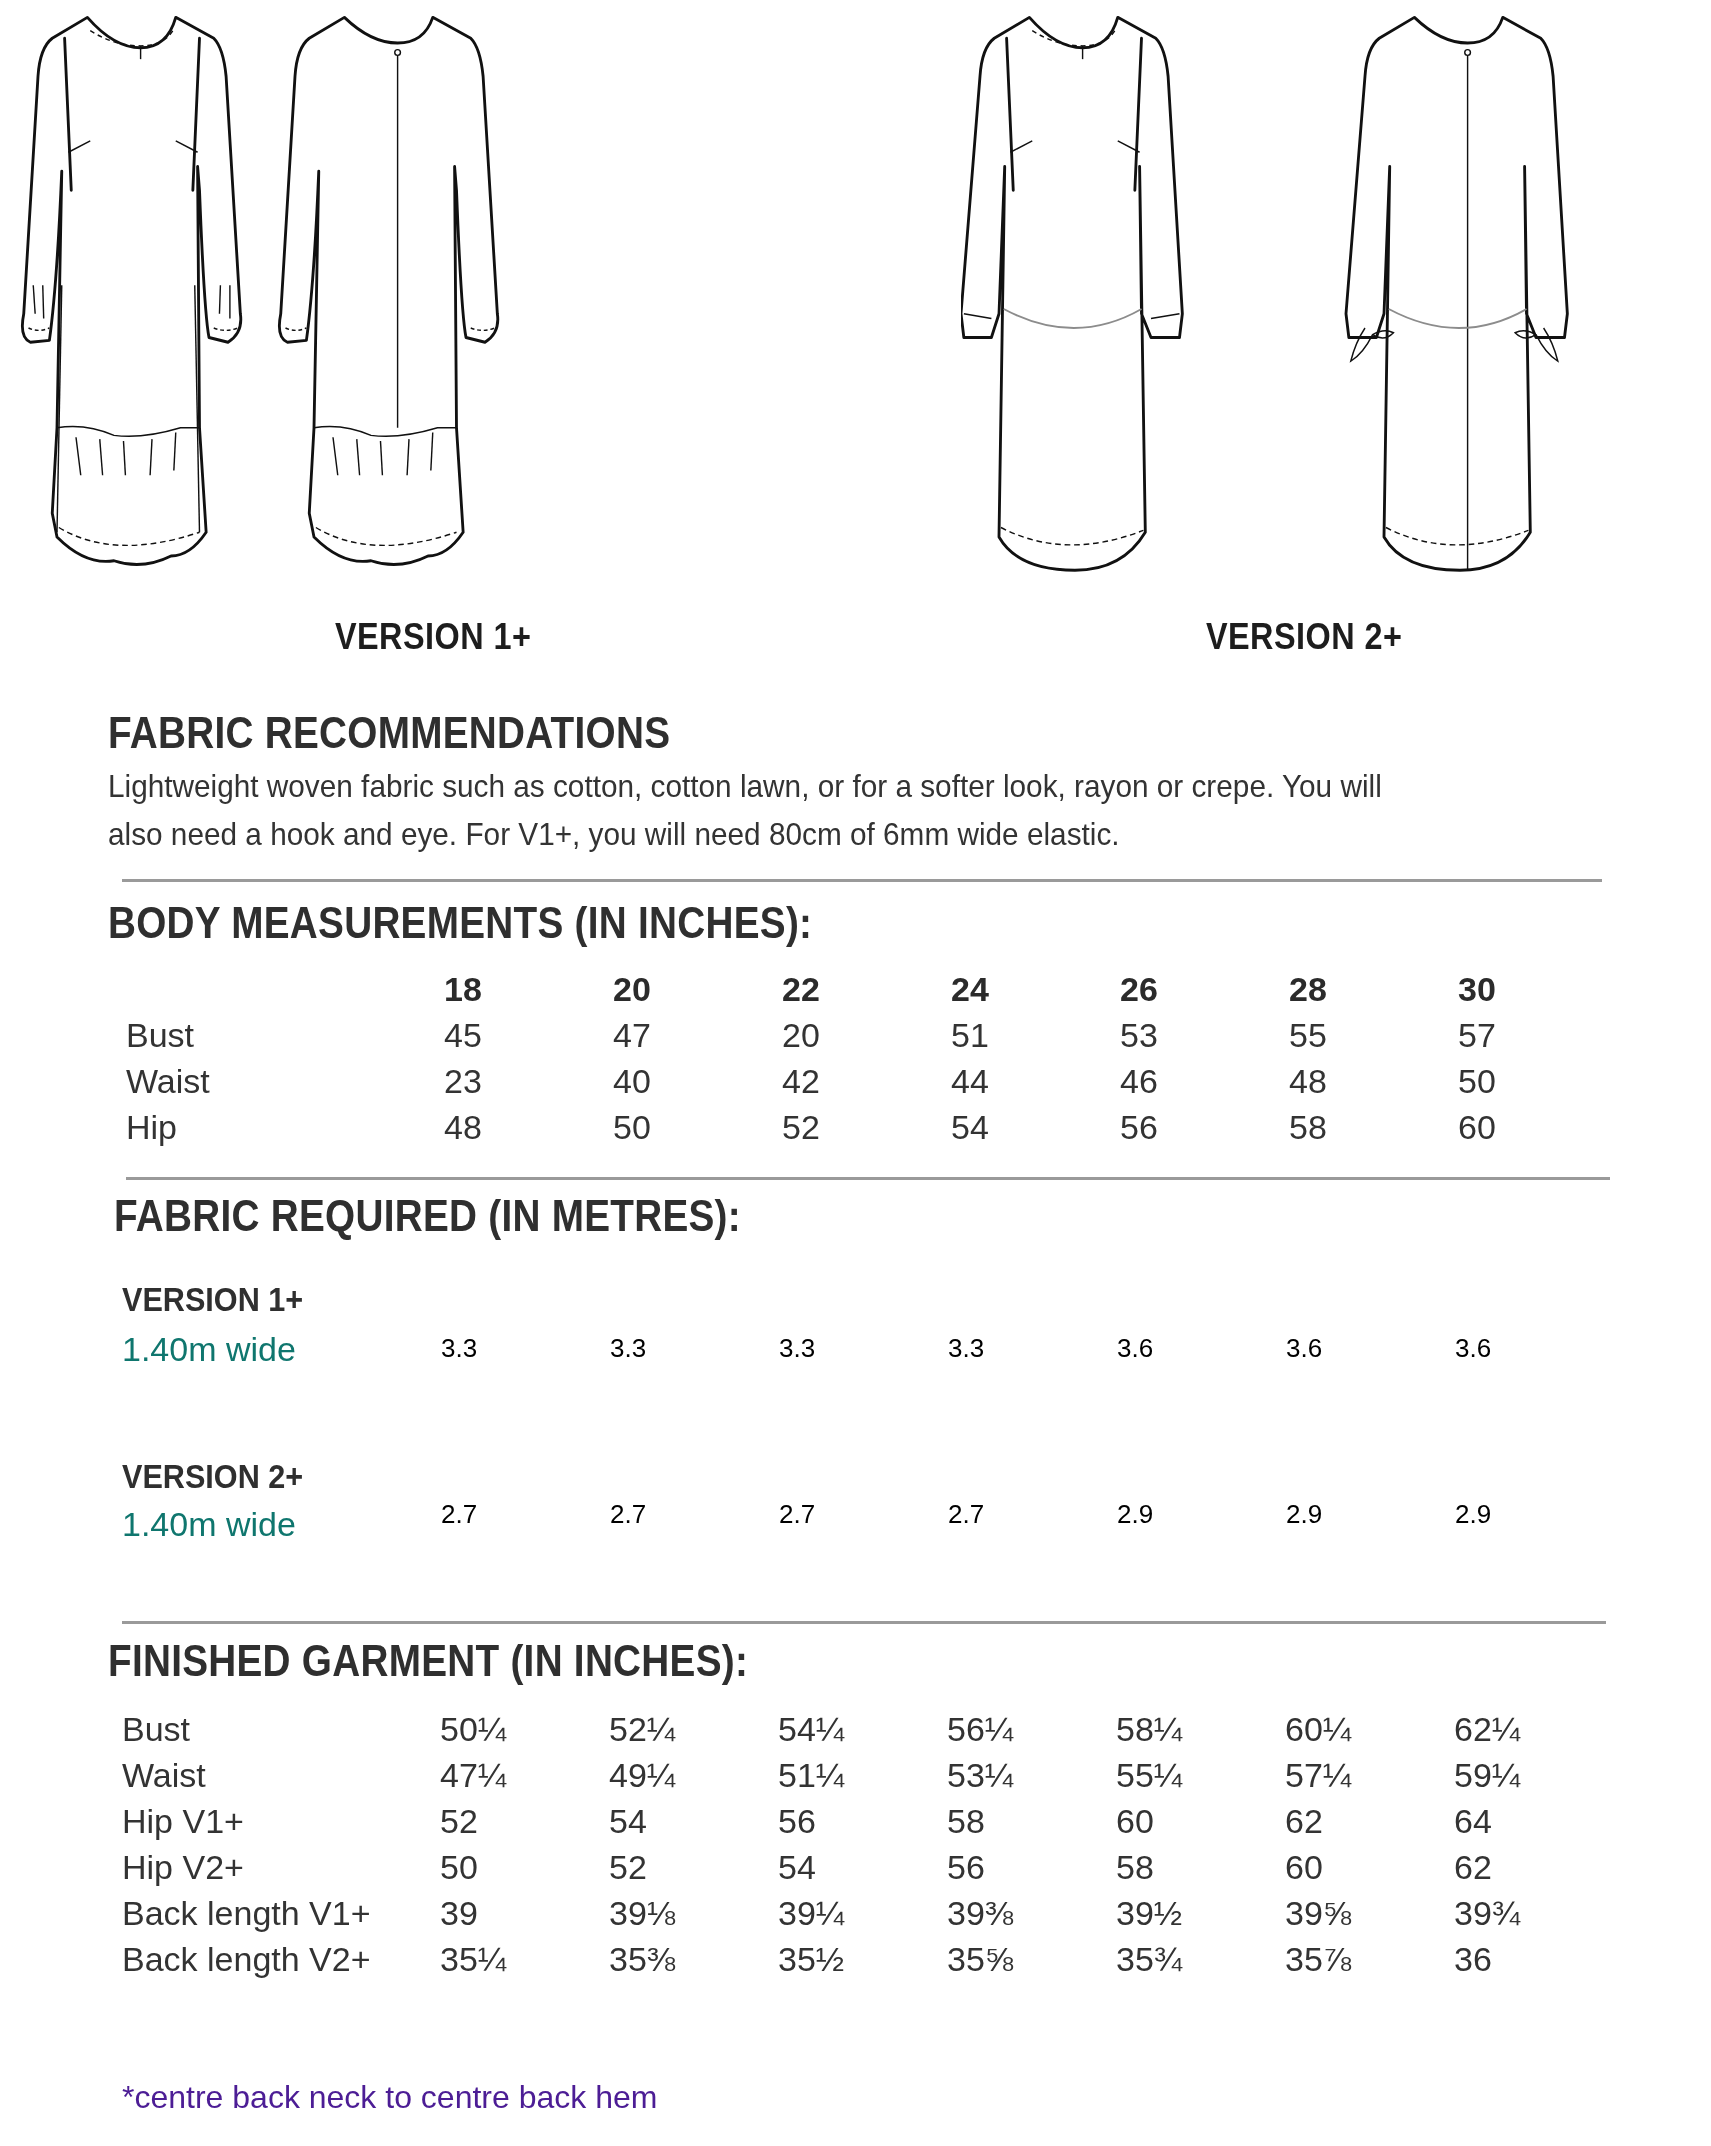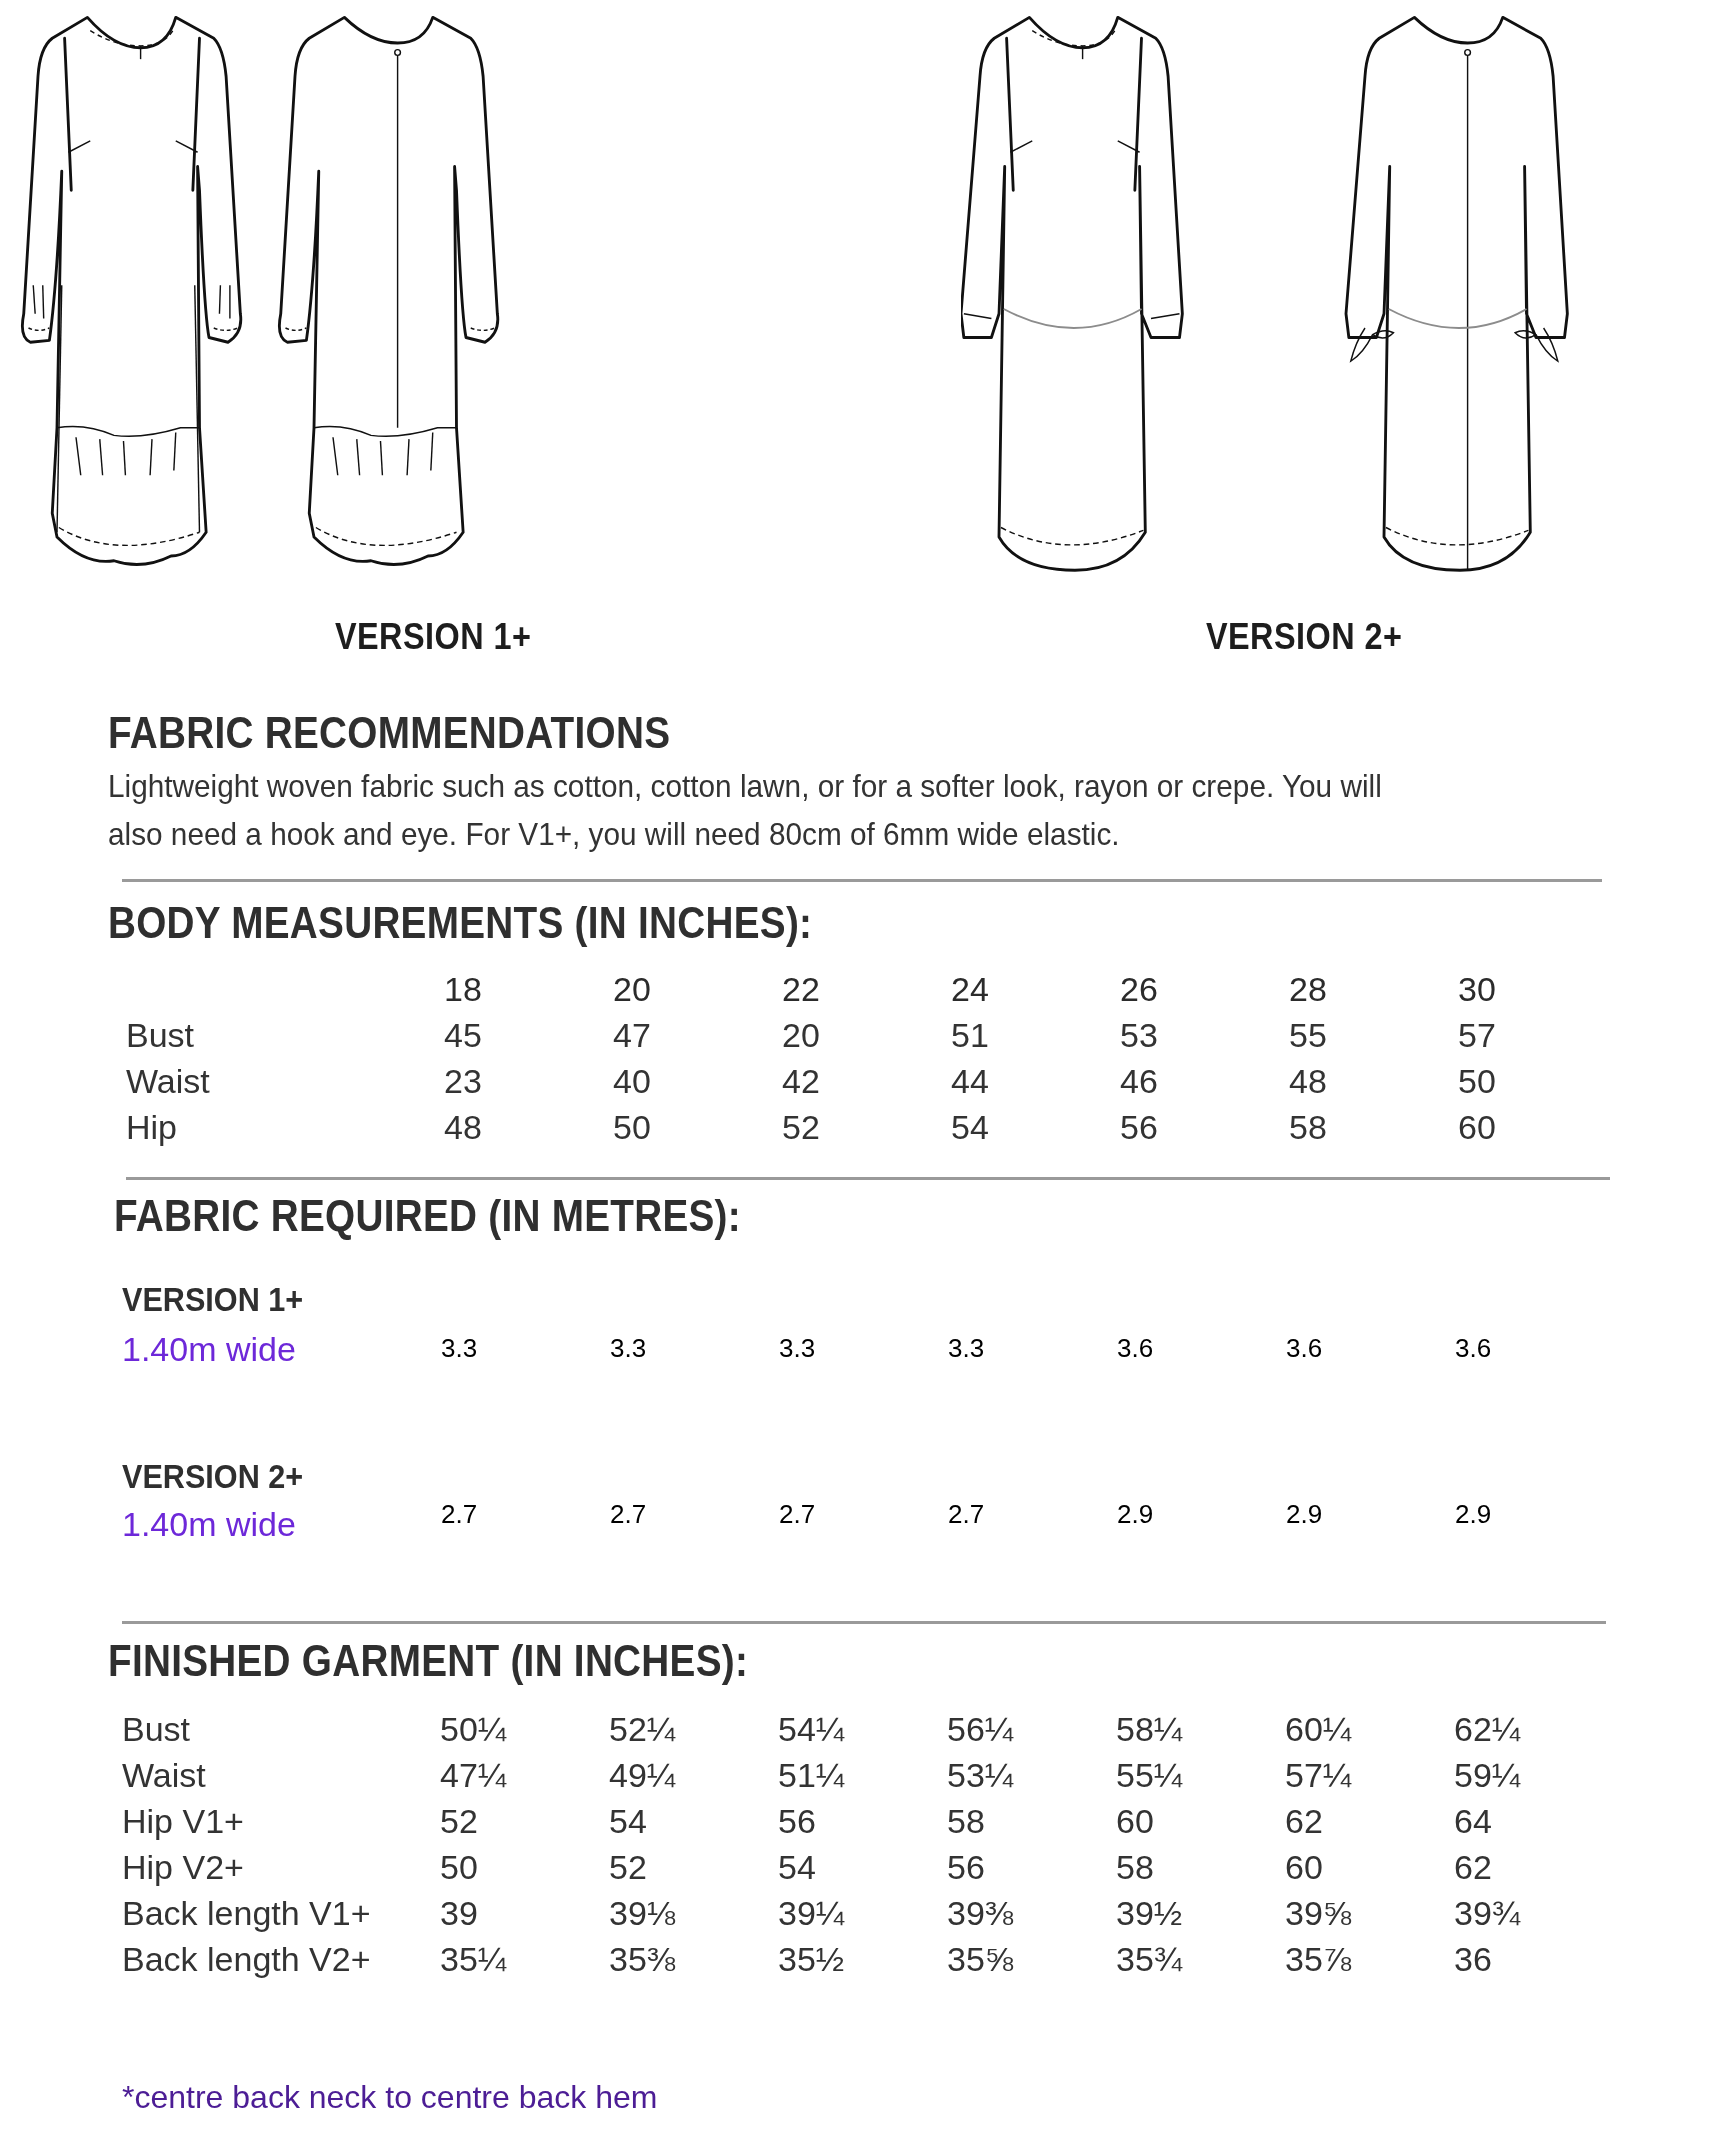--- a/index.html
+++ b/index.html
@@ -18,23 +18,23 @@
     font-weight: 700; font-size: 44px; color: #2f2f2f; letter-spacing: 0.3px;
     margin: 0; transform: scaleX(0.88); transform-origin: left center; white-space: nowrap;
   }
   .body-text { font-size: 32px; line-height: 48px; color: #333; margin: 3.8px 0 0 0;
     transform: scaleX(0.93); transform-origin: left center; white-space: nowrap; }
   .rule { position: absolute; left: 122px; height: 2.9px; background: #9a9a9a; }
   table.grid { border-collapse: collapse; position: absolute; }
   table.grid td { padding: 0; height: 46px; font-size: 34px; color: #333; white-space: nowrap; vertical-align: middle; }
   table.grid td.lbl { width: 318px; }
   table.grid td.val { width: 169px; }
-  table.grid tr.head td { font-weight: 400; font-size: 34px; color: #2b2b2b; margin-top: 33px; }
+  table.grid tr.head td { font-weight: 700; font-size: 34px; color: #2b2b2b; margin-top: 33px; }
   .sub-h { font-weight: 700; font-size: 34px; color: #2f2f2f; position: absolute; transform: scaleX(0.9); transform-origin: left center; }
-  .sub-lbl { font-size: 34px; color: #6d28d9; position: absolute; }
+  .sub-lbl { font-size: 34px; color: #0f766e; position: absolute; }
   .val-row { position: absolute; display: flex; }
   .val-row span { width: 169px; font-size: 26px; color: #000000; }
   .footnote { position: absolute; left: 122px; top: 2079px; font-size: 32px; color: #4c1d95; }
 </style>
 </head>
 <body>
 
 <div class="illus">
 
   <svg style="left:19px" width="247" height="580" viewBox="0 0 260 610">

